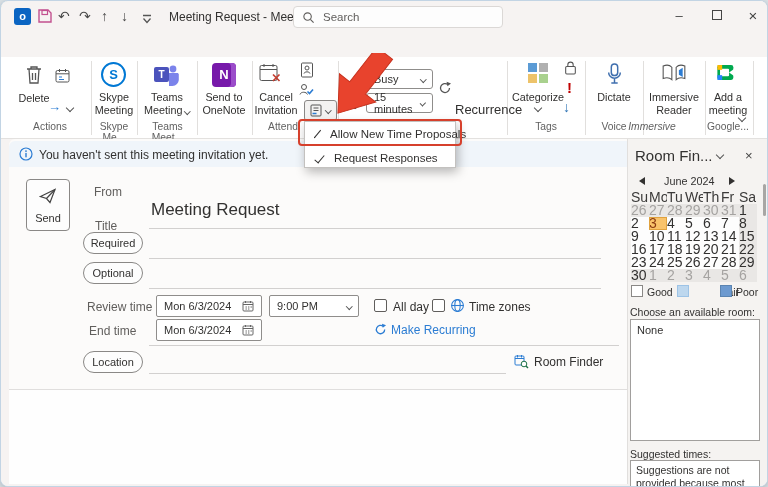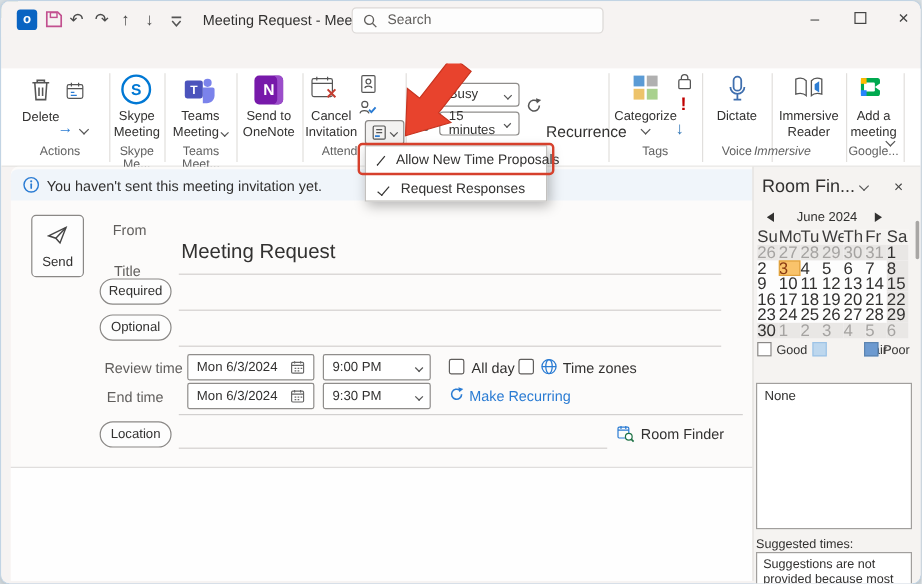--- a/index.html
+++ b/index.html
@@ -317,24 +317,20 @@
     <div class="inputbox" style="left:147px;top:180px;width:106px;">
       <span>Mon 6/3/2024</span>
       <span style="display:inline-flex;">
         <svg width="12" height="12" viewBox="0 0 12 12">
             <rect x="1" y="2" width="10" height="9" rx="1" stroke="#666" fill="none"></rect>
             <path d="M1 4.5h10M3.5 1v2M8.5 1v2" stroke="#666"></path>
             <path d="M3.5 7h1.4M6 7h1.4M8.5 7h1.4M3.5 9h1.4M6 9h1.4" stroke="#666"></path>
           </svg>
       </span>
     </div>
-    <div class="inputbox" style="left:260px;top:180px;width:90px;">
-      <span>9:30 PM</span>
-      <span class="chev sm"></span>
-    </div>
     <span class="abs" style="left:365px;top:183px;">
       <svg width="13" height="13" viewBox="0 0 14 14">
           <path d="M11.5 7a4.5 4.5 0 1 1-1.6-3.4" stroke="#2b7cd3" fill="none" stroke-width="1.4"></path>
           <polygon points="8.6,0.8 13,2.4 9.4,5.2" fill="#2b7cd3"></polygon>
         </svg>
     </span>
     <span class="abs txt" style="left:382px;top:184px;color:#2b7cd3;">Make Recurring</span>
 
     <div class="hline abs" style="left:140px;top:206px;width:470px;"></div>
 
@@ -419,20 +415,21 @@
       <div class="cal-cell cal-day muted shaded">6</div>
     </div>
 
   <div class="legend-sq" style="left:630px;top:284px;background:#ffffff;z-index:4;"></div>
   <span class="abs lbl10" style="left:646px;top:285px;z-index:4;">Good</span>
   <div class="legend-sq" style="left:676px;top:284px;background:#bdd7ee;border-color:#9dc3e6;z-index:4;"></div>
   <span class="abs lbl10" style="left:720px;top:285px;z-index:4;">Fair</span>
   <div class="legend-sq" style="left:719px;top:284px;background:#6d9ad0;border-color:#5b84b1;z-index:4;"></div>
   <span class="abs lbl10" style="left:735px;top:285px;z-index:4;">Poor</span>
 
+  <span class="abs lbl10" style="left:629px;top:305px;z-index:4;">Choose an available room:</span>
   <div class="abs" style="left:629px;top:318px;width:130px;height:122px;background:#fff;border:1px solid #a19f9d;z-index:4;">
     <div class="lbl10" style="padding:4px 0 0 6px;font-size:11px;">None</div>
   </div>
 
   <span class="abs lbl10" style="left:629px;top:447px;z-index:4;">Suggested times:</span>
   <div class="abs" style="left:629px;top:459px;width:130px;height:40px;background:#fff;border:1px solid #a19f9d;z-index:4;">
     <div style="padding:3px 5px;font-size:10.5px;color:#323130;line-height:1.25;">Suggestions are not provided because most</div>
   </div>
 
   <div class="menu">

